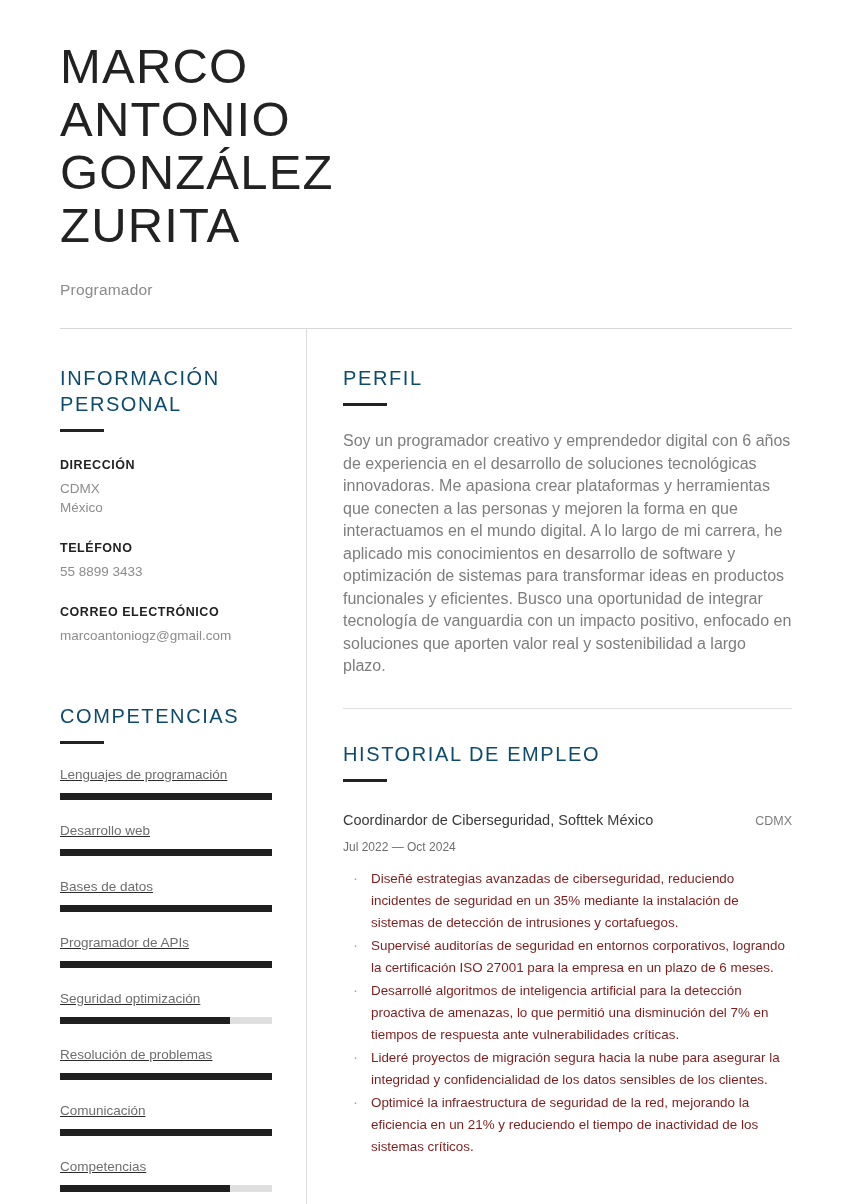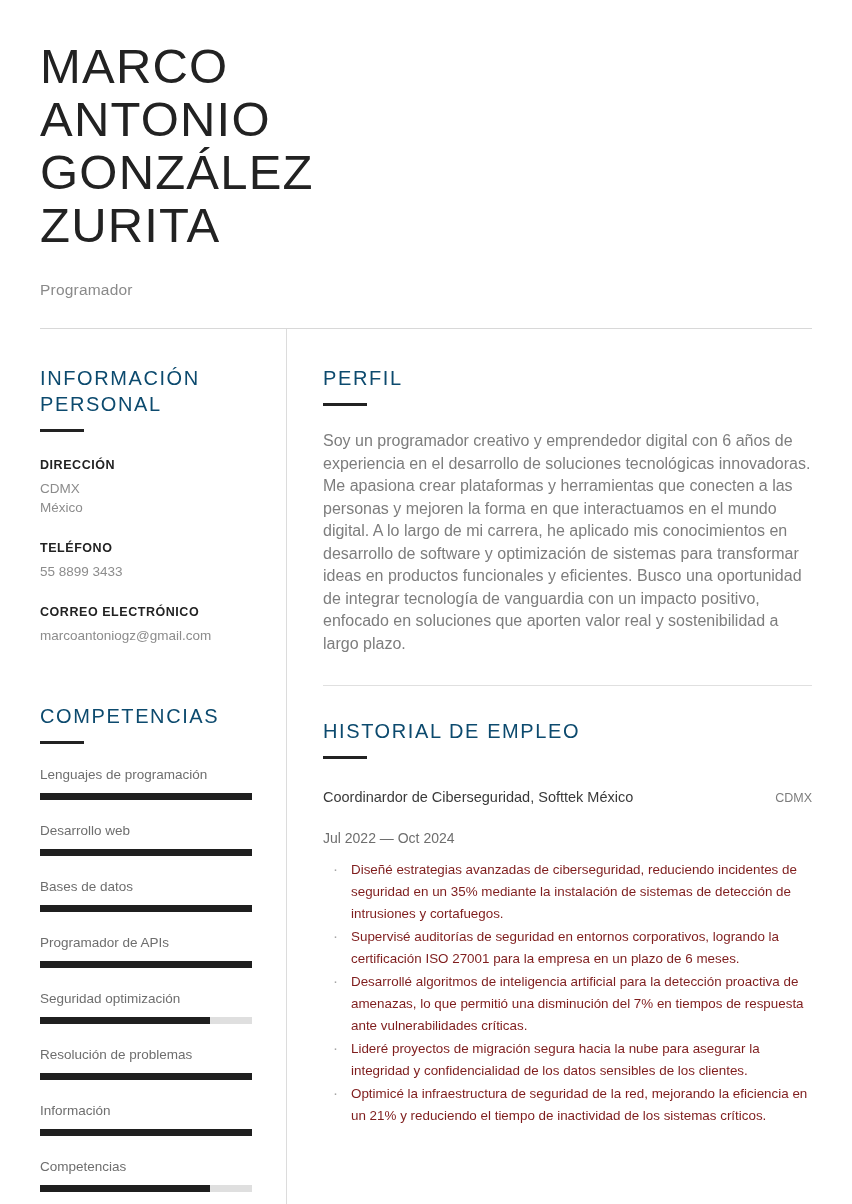--- a/index.html
+++ b/index.html
@@ -14,21 +14,21 @@
     font-family: "Liberation Sans", sans-serif;
     color: #2b2b2b;
     position: relative;
     overflow: hidden;
   }
 
   .page {
     width: 852px;
     height: 1204px;
     background: #ffffff;
-    padding: 0 40px;
+    padding: 0 60px;
     position: relative;
   }
 
   
   .header {
     padding-top: 40px;
     padding-bottom: 0;
   }
 
   .full-name {
@@ -119,21 +119,21 @@
     line-height: 19px;
     color: #8c8c8c;
     font-weight: 400;
   }
 
   .block-gap { margin-top: 24px; }
 
   
   .competencias { margin-top: 58px; }
 
-  .skill-list { margin-top: 22px; }
+  .skill-list { margin-top: 22px; text-decoration: underline; }
 
   .skill-item { margin-bottom: 22px; }
 
   .skill-label {
     font-size: 13.5px;
     line-height: 18px;
     color: #6e6e6e;
     font-weight: 400;
     margin-bottom: 9px;
   }
@@ -188,22 +188,22 @@
 
   .job-location {
     font-size: 12.5px;
     line-height: 19px;
     color: #7d7d7d;
     white-space: nowrap;
     padding-top: 2px;
   }
 
   .job-dates {
-    margin-top: 21px;
-    font-size: 14px;
+    margin-top: 7px;
+    font-size: 12px;
     line-height: 18px;
     color: #6e6e6e;
   }
 
   .job-bullets {
     margin-top: 12px;
     list-style: none;
     padding-left: 0;
   }
 
@@ -297,21 +297,21 @@
                 <div class="skill-fill" style="width: 80%;"></div>
               </div>
             </div>
             <div class="skill-item">
               <div class="skill-label">Resolución de problemas</div>
               <div class="skill-track">
                 <div class="skill-fill" style="width: 100%;"></div>
               </div>
             </div>
             <div class="skill-item">
-              <div class="skill-label">Información</div>
+              <div class="skill-label">Comunicación</div>
               <div class="skill-track">
                 <div class="skill-fill" style="width: 100%;"></div>
               </div>
             </div>
             <div class="skill-item">
               <div class="skill-label">Competencias</div>
               <div class="skill-track">
                 <div class="skill-fill" style="width: 80%;"></div>
               </div>
             </div>

